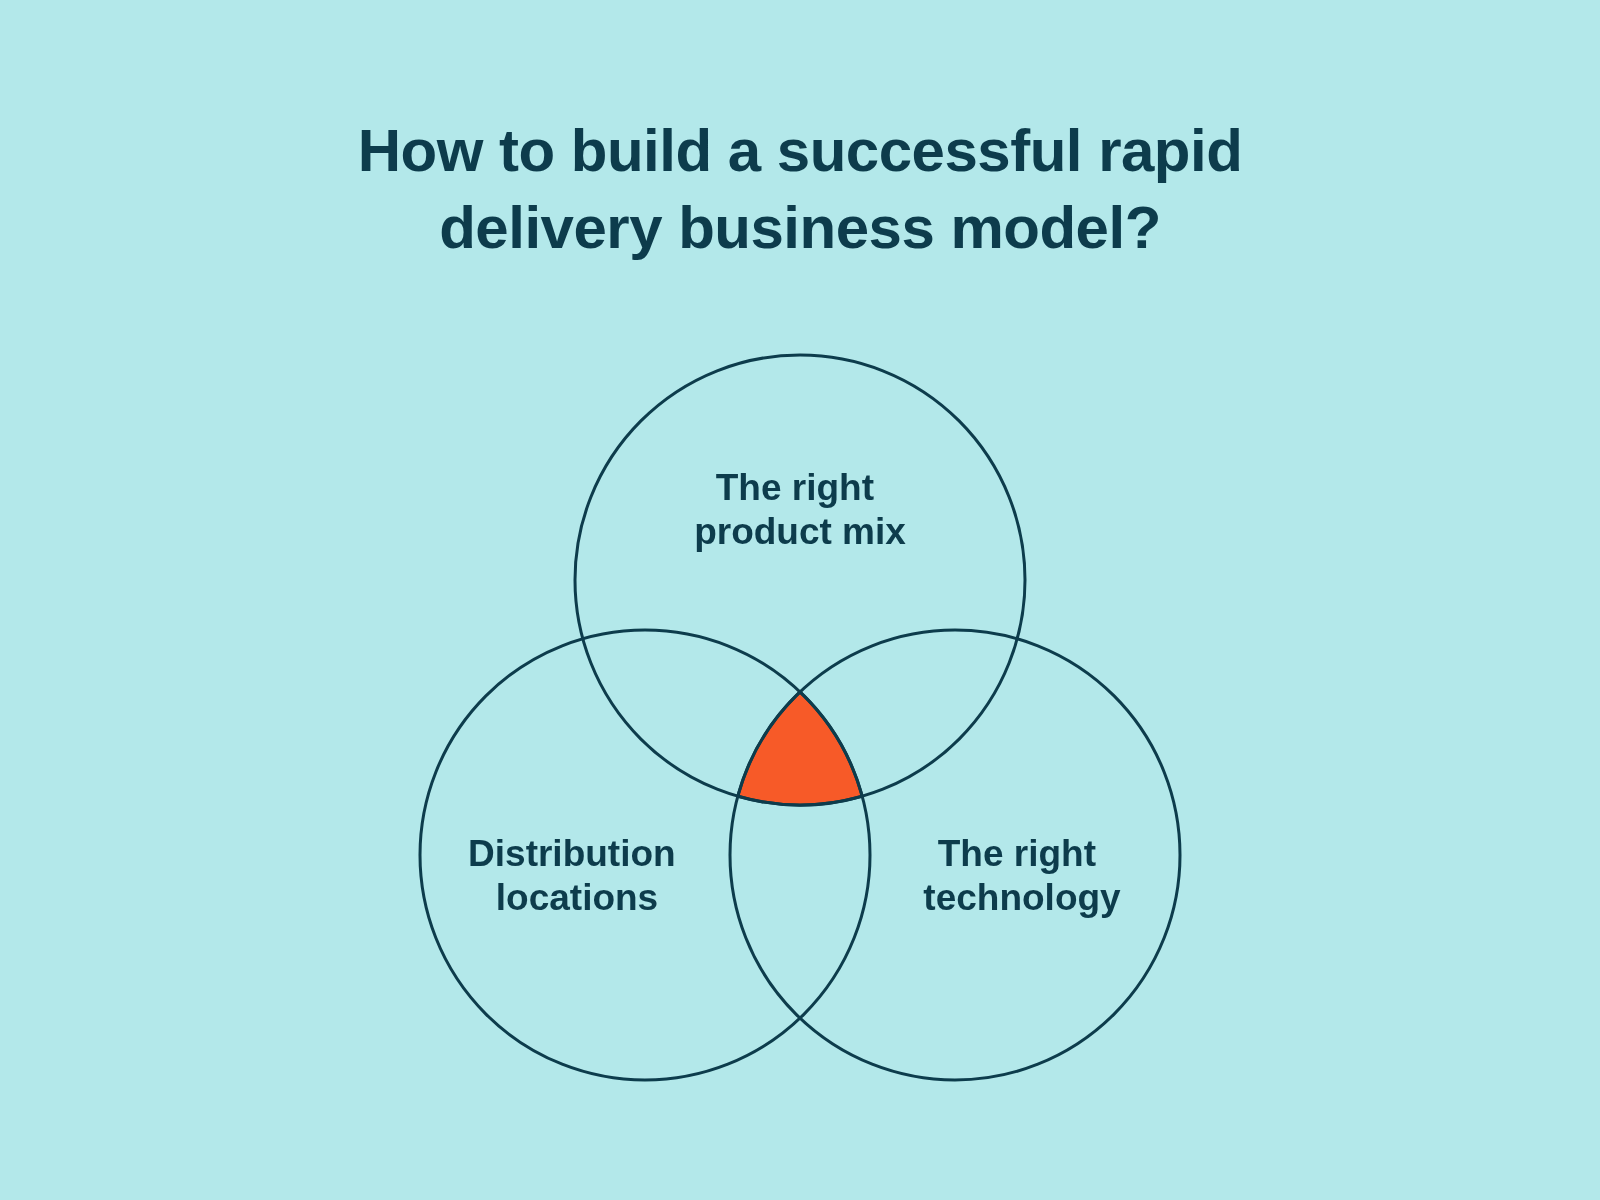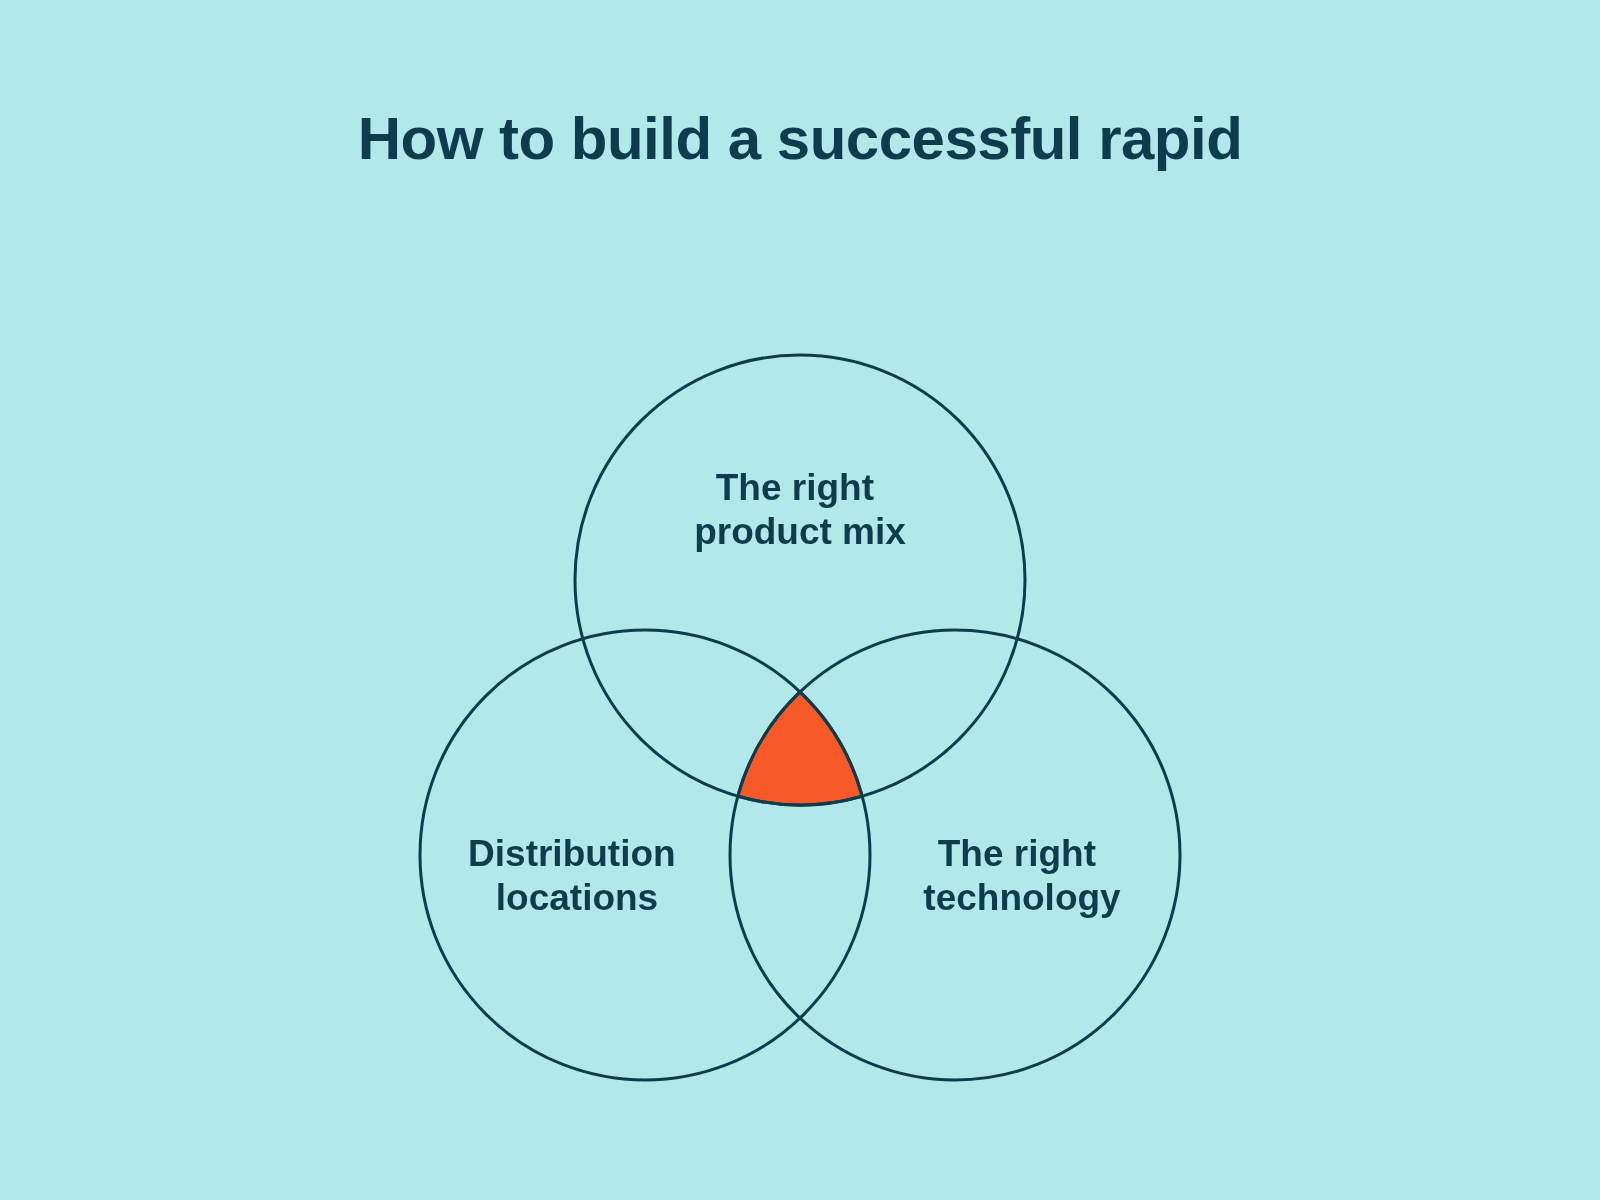--- a/index.html
+++ b/index.html
@@ -9,21 +9,21 @@
   body {
     width: 1600px;
     height: 1200px;
     position: relative;
     overflow: hidden;
     background: var(--color-background, #b3e8ea);
     font-family: "Liberation Sans", sans-serif;
   }
   .page-title {
     position: absolute;
-    top: 100px;
+    top: 112px;
     left: 0;
     width: 1600px;
     margin: 0;
     text-align: center;
     font-size: 60px;
     line-height: 77px;
     font-weight: 700;
     letter-spacing: -0.5px;
     color: var(--color-text, #0d3c4c);
   }
@@ -49,20 +49,21 @@
     font-size: 37px;
     font-weight: 700;
     text-anchor: middle;
   }
 </style>
 </head>
 <body>
 
 <h1 class="page-title">
   <span>How to build a successful rapid</span>
+  <span>delivery business model?</span>
 </h1>
 
 <svg class="venn-svg" width="1600" height="1200" viewBox="0 0 1600 1200" xmlns="http://www.w3.org/2000/svg">
 
   <path class="venn-center" d="M 800 691.9
            A 225 225 0 0 1 862.2 796.2
            A 225 225 0 0 1 737.8 796.2
            A 225 225 0 0 1 800 691.9 Z"></path>
 
   <circle class="venn-circle" cx="800" cy="580" r="225"></circle>

